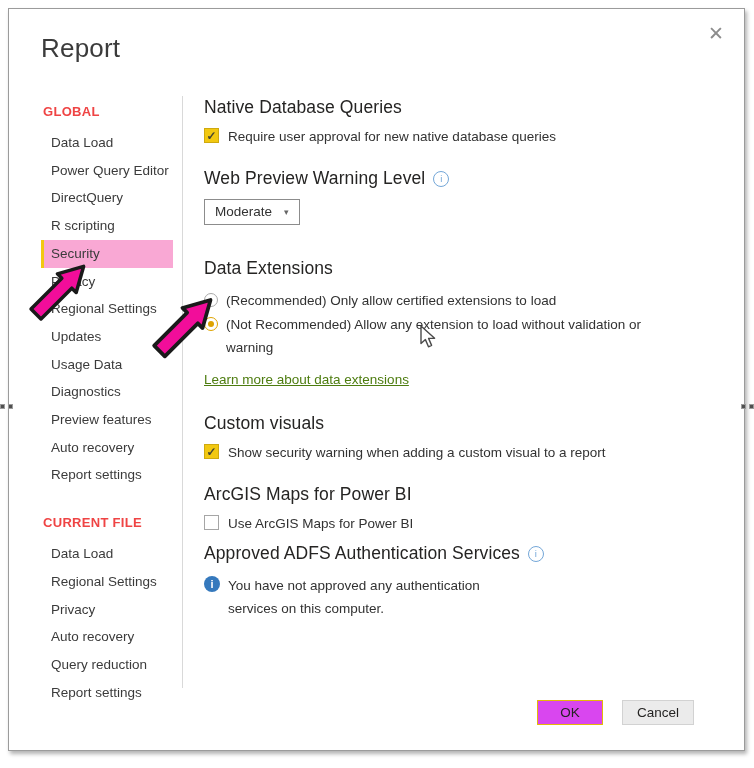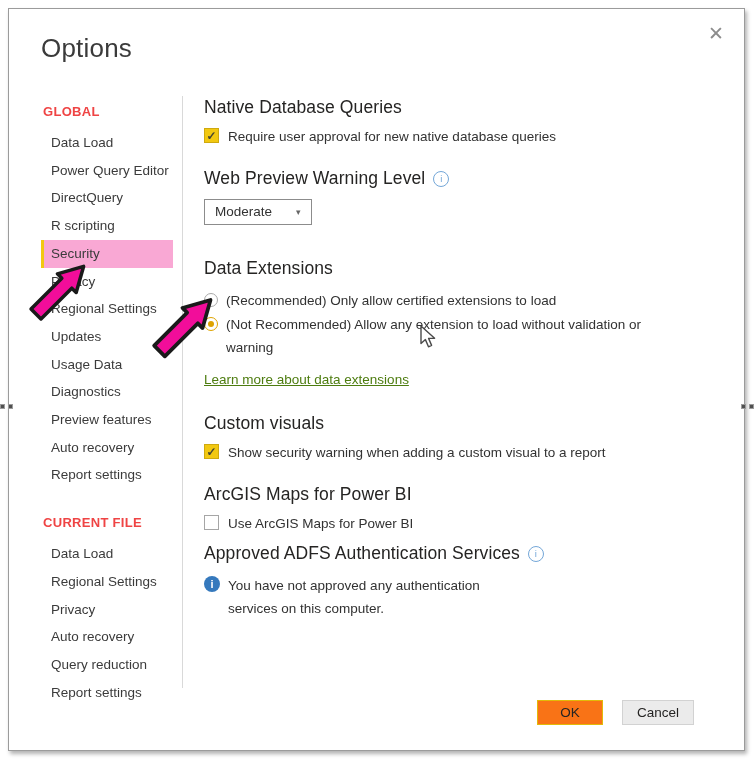--- a/index.html
+++ b/index.html
@@ -65,21 +65,21 @@
   .checkbox.on .tick{display:block;}
   .radio{
     width:14px;height:14px;box-sizing:border-box;flex:0 0 14px;border-radius:50%;
     border:1.5px solid #a9a9a9;background:#fff;margin-right:8px;margin-top:1px;
     display:flex;align-items:center;justify-content:center;cursor:pointer;
   }
   .radio.on{border-color:#dea300;}
   .radio .dot{display:none;width:6px;height:6px;border-radius:50%;background:#dea300;}
   .radio.on .dot{display:block;}
   .dropdown{
-    display:inline-flex;align-items:center;gap:24px;
+    display:inline-flex;align-items:center;gap:12px;
     border:1px solid #8c8c8c;background:#fff;color:#323232;
     padding:4px 10px 5px 10px;font-size:13.5px;cursor:pointer;min-width:54px;
   }
   .dropdown .caret{font-size:9px;color:#666;}
   .info-outline{
     display:inline-flex;align-items:center;justify-content:center;
     width:14px;height:14px;border-radius:50%;border:1px solid #74a7d8;
     color:#74a7d8;font-size:9.5px;font-style:normal;margin-left:8px;
     vertical-align:2px;line-height:1;
   }
@@ -93,32 +93,32 @@
   .radio-text{max-width:458px;line-height:23px;}
   .note-text{line-height:23px;}
   
   .footer{
     position:absolute;right:50px;bottom:25px;display:flex;gap:19px;
   }
   .btn{
     min-width:66px;height:25px;display:flex;align-items:center;justify-content:center;
     font-size:13.5px;color:#252423;cursor:pointer;box-sizing:border-box;padding:0 14px;
   }
-  .btn-ok{background:#f97316;border:1px solid #e3b908;}
+  .btn-ok{background:#d946ef;border:1px solid #e3b908;}
   .btn-cancel{background:#ebebeb;border:1px solid #d2d2d2;}
   
   .annot{position:absolute;pointer-events:none;}
   .handle{position:absolute;width:5px;height:5px;background:#4f4f4f;border:1px solid #9b9b9b;box-sizing:border-box;}
 </style>
 </head>
 <body>
 
 <div class="dialog">
 
-  <div class="dialog-title">Options</div>
+  <div class="dialog-title">Report</div>
   <div class="close-btn">✕</div>
 
   <div class="divider"></div>
 
   <div class="sidebar">
     <div class="side-header">GLOBAL</div>
     <div class="side-item">Data Load</div>
     <div class="side-item">Power Query Editor</div>
     <div class="side-item">DirectQuery</div>
     <div class="side-item">R scripting</div>

